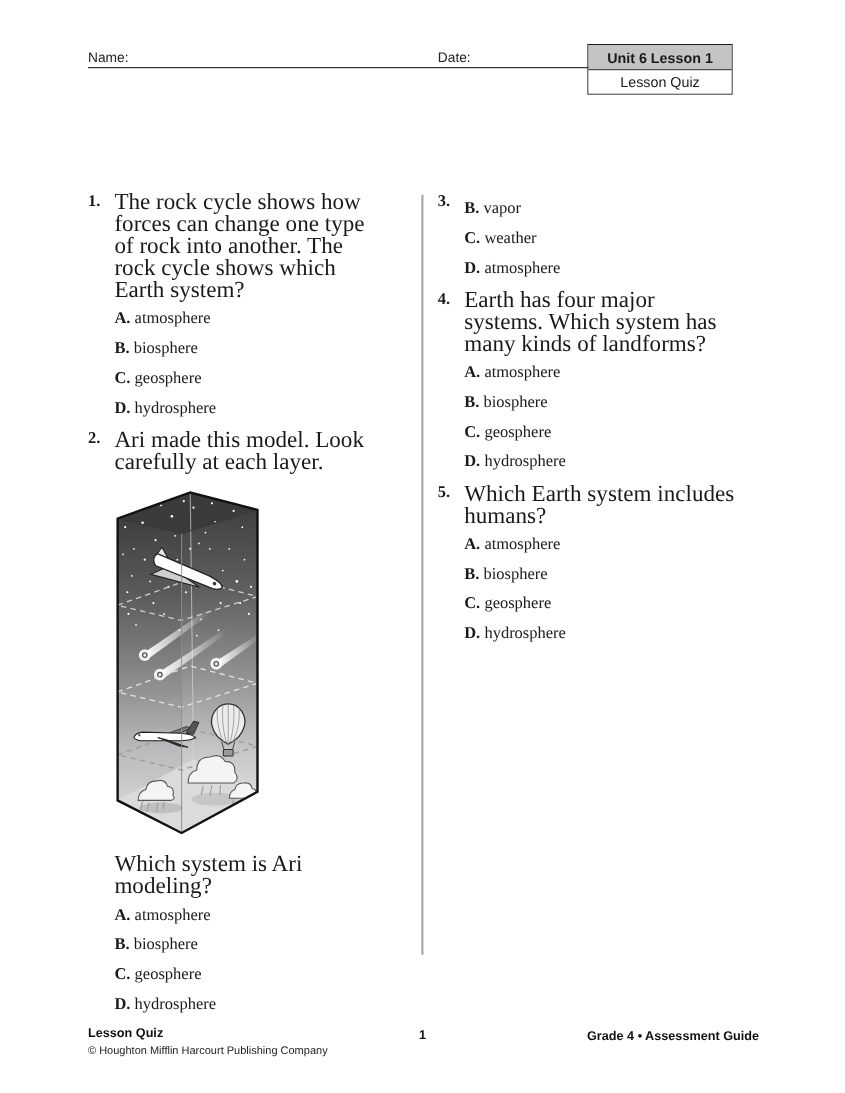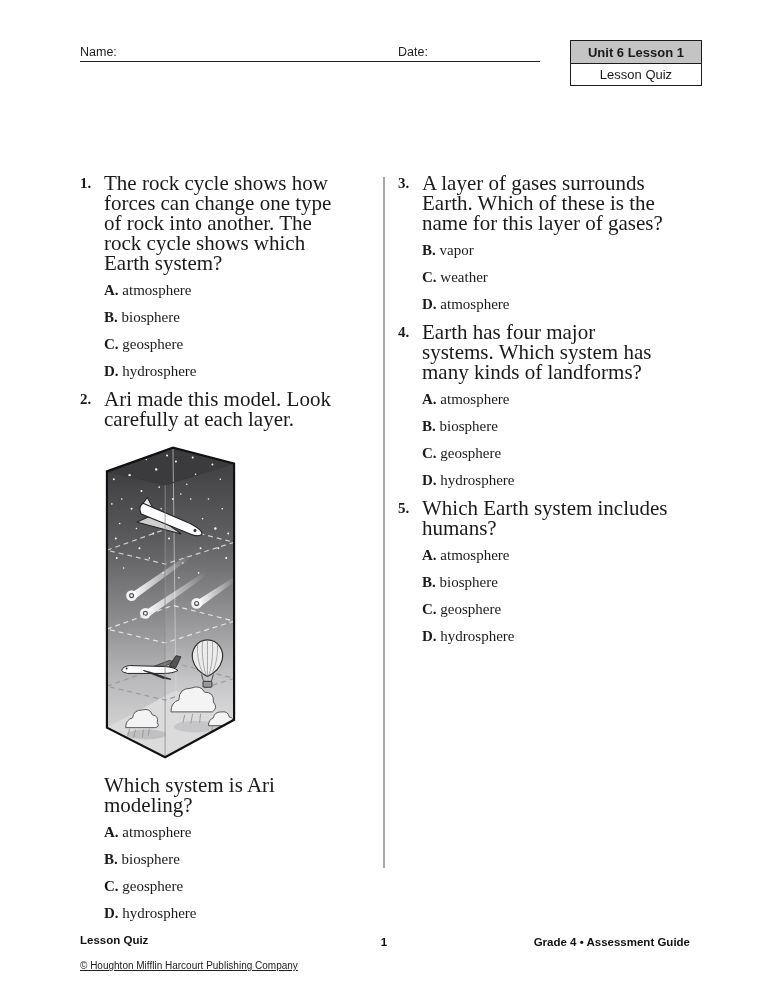--- a/index.html
+++ b/index.html
@@ -21,21 +21,21 @@
     width: 460px; height: 20px;
     border-bottom: 1.5px solid #222;
     font-family: "Liberation Sans", sans-serif;
     font-size: 12.5px;
     color: #222;
   }
   .name-label { position: absolute; left: 0; bottom: 2px; }
   .date-label { position: absolute; left: 318px; bottom: 2px; }
   .badge {
     position: absolute;
-    left: 570px; top: 40px;
+    left: 534px; top: 40px;
     width: 132px;
     border: 1.5px solid #1c1c1c;
     font-family: "Liberation Sans", sans-serif;
     font-size: 13px;
     text-align: center;
   }
   .badge-top {
     background: #c4c4c4;
     font-weight: bold;
     padding: 4px 0 3px;
@@ -82,21 +82,21 @@
   
   .figure { margin: 10px 0 9px -2px; width: 140px; }
   .figure svg { display: block; }
   .followup { margin-top: 14px; }
   
   .footer-left {
     position: absolute; left: 80px; top: 934px;
     font-family: "Liberation Sans", sans-serif;
   }
   .footer-left-title { font-weight: bold; font-size: 11.5px; color: #111; }
-  .footer-copyright { font-size: 10px; margin-top: 14px; color: #222; text-decoration: underline; }
+  .footer-copyright { font-size: 10px; margin-top: 4px; color: #222; }
   .footer-page {
     position: absolute; left: 384px; top: 936px;
     transform: translateX(-50%);
     font-family: "Liberation Sans", sans-serif;
     font-weight: bold; font-size: 11.5px; color: #111;
   }
   .footer-right {
     position: absolute; right: 78px; top: 936px;
     font-family: "Liberation Sans", sans-serif;
     font-weight: bold; font-size: 11.5px; color: #111;
@@ -281,21 +281,20 @@
         <div class="option"><span class="opt-letter">D.</span> <span>hydrosphere</span></div>
       </div>
     </div>
   </div>
 
   <div class="col col-right">
 
     <div class="question">
       <div class="qnum">3.</div>
       <div class="qbody">
-        <div class="qtext">A layer of gases surrounds Earth. Which of these is the name for this layer of gases?</div>
         <div class="option"><span class="opt-letter">B.</span> <span>vapor</span></div>
         <div class="option"><span class="opt-letter">C.</span> <span>weather</span></div>
         <div class="option"><span class="opt-letter">D.</span> <span>atmosphere</span></div>
       </div>
     </div>
 
     <div class="question">
       <div class="qnum">4.</div>
       <div class="qbody">
         <div class="qtext">Earth has four major systems. Which system has many kinds of landforms?</div>

